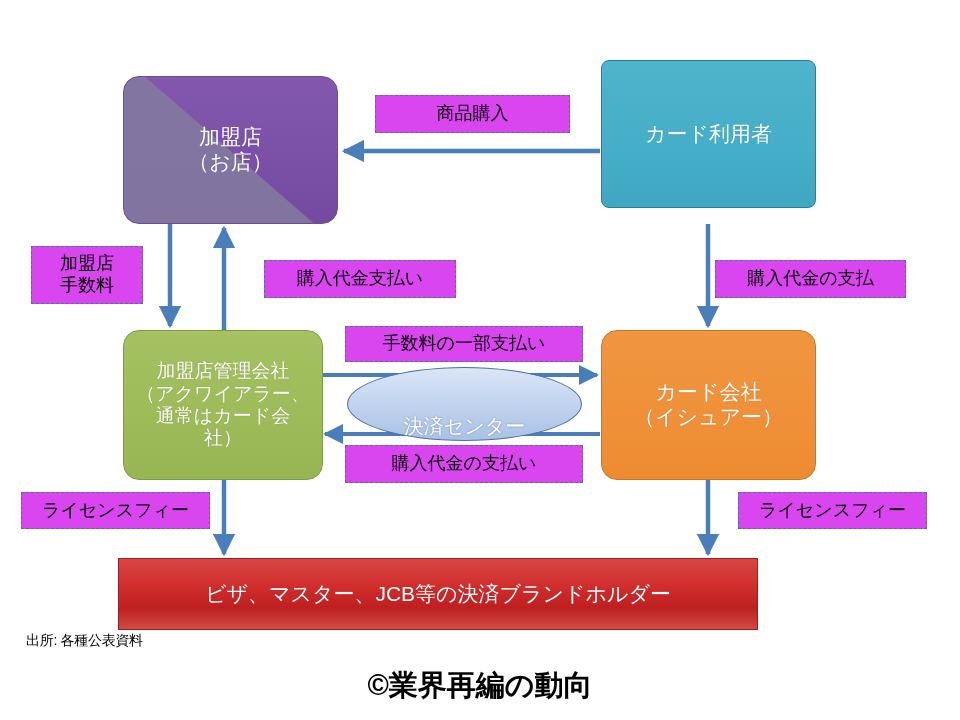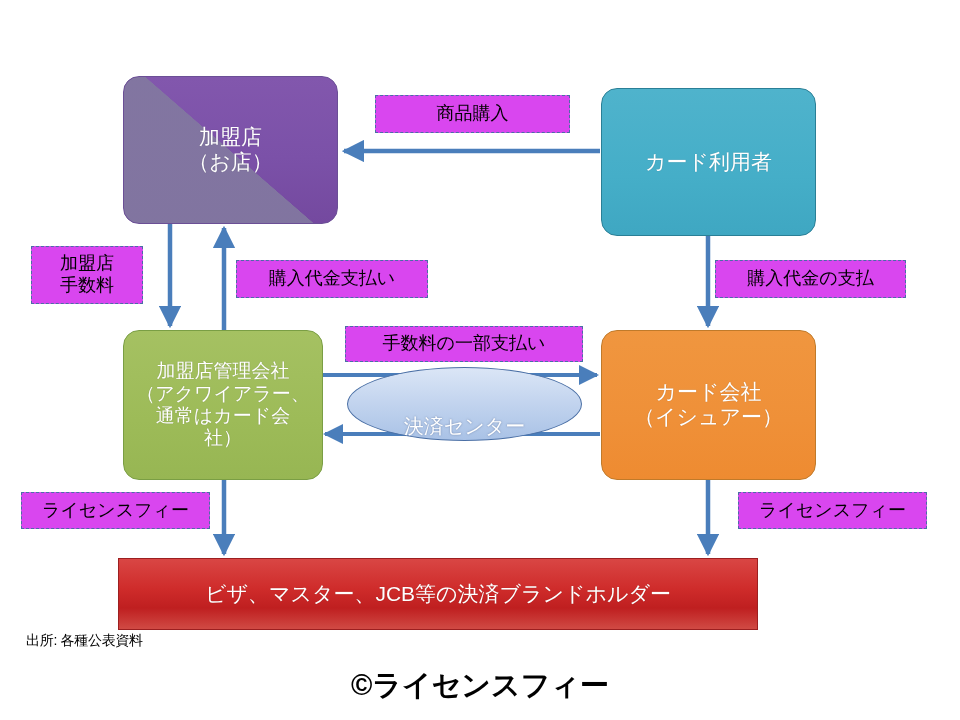--- a/index.html
+++ b/index.html
@@ -55,22 +55,22 @@
       linear-gradient(41deg,
         rgba(130,120,160,0.92) 0%,
         rgba(130,120,160,0.92) 49.6%,
         rgba(124,86,172,0) 49.8%,
         rgba(124,86,172,0) 100%),
       linear-gradient(180deg, #8257ad 0%, #7b51a8 55%, #74499f 100%);
   }
   #node-merchant .label { position: relative; z-index: 2; }
 
   #node-cardholder {
-    left: 601px; top: 88px; width: 215px; height: 148px;
-    border-radius: 16px;
+    left: 601px; top: 60px; width: 215px; height: 148px;
+    border-radius: 8px;
     border: 1.6px solid #2a7f96;
     font-size: 21px;
     background: linear-gradient(180deg, #4fb3cc 0%, #45aec8 60%, #3fa7c2 100%);
   }
 
   #node-acquirer {
     left: 123px; top: 330px; width: 200px; height: 150px;
     border-radius: 16px;
     border: 1.6px solid #7a9e44;
     font-size: 19px;
@@ -118,21 +118,21 @@
     align-items: center;
     justify-content: center;
     text-align: center;
     font-size: 18px;
     line-height: 1.22;
     z-index: 8;
   }
 
   #ann-purchase       { left: 375px; top: 95px;  width: 195px; height: 38px; }
   #ann-merchant-fee   { left: 31px;  top: 246px; width: 112px; height: 58px; }
-  #ann-payment-to-mer { left: 236px; top: 260px; width: 192px; height: 38px; }
+  #ann-payment-to-mer { left: 264px; top: 260px; width: 192px; height: 38px; }
   #ann-purchase-pay   { left: 715px; top: 260px; width: 191px; height: 38px; }
   #ann-fee-share      { left: 345px; top: 326px; width: 238px; height: 36px; }
   #ann-purchase-pay2  { left: 345px; top: 445px; width: 238px; height: 38px; }
   #ann-license-left   { left: 21px;  top: 492px; width: 189px; height: 37px; }
   #ann-license-right  { left: 738px; top: 492px; width: 189px; height: 37px; }
 
   
   #source-note {
     position: absolute;
     left: 26px; top: 632px;
@@ -237,25 +237,28 @@
   </div>
 
   <div class="ann" id="ann-purchase-pay">
     <span>購入代金の支払</span>
   </div>
 
   <div class="ann" id="ann-fee-share">
     <span>手数料の一部支払い</span>
   </div>
 
+  <div class="ann" id="ann-purchase-pay2">
+    <span>購入代金の支払い</span>
+  </div>
 
   <div class="ann" id="ann-license-left">
     <span>ライセンスフィー</span>
   </div>
 
   <div class="ann" id="ann-license-right">
     <span>ライセンスフィー</span>
   </div>
 
   <div id="source-note">出所: 各種公表資料</div>
-  <div id="copyright-title">©ライセンスフィー</div>
+  <div id="copyright-title">©業界再編の動向</div>
 
 </div>
 
 </body></html>

